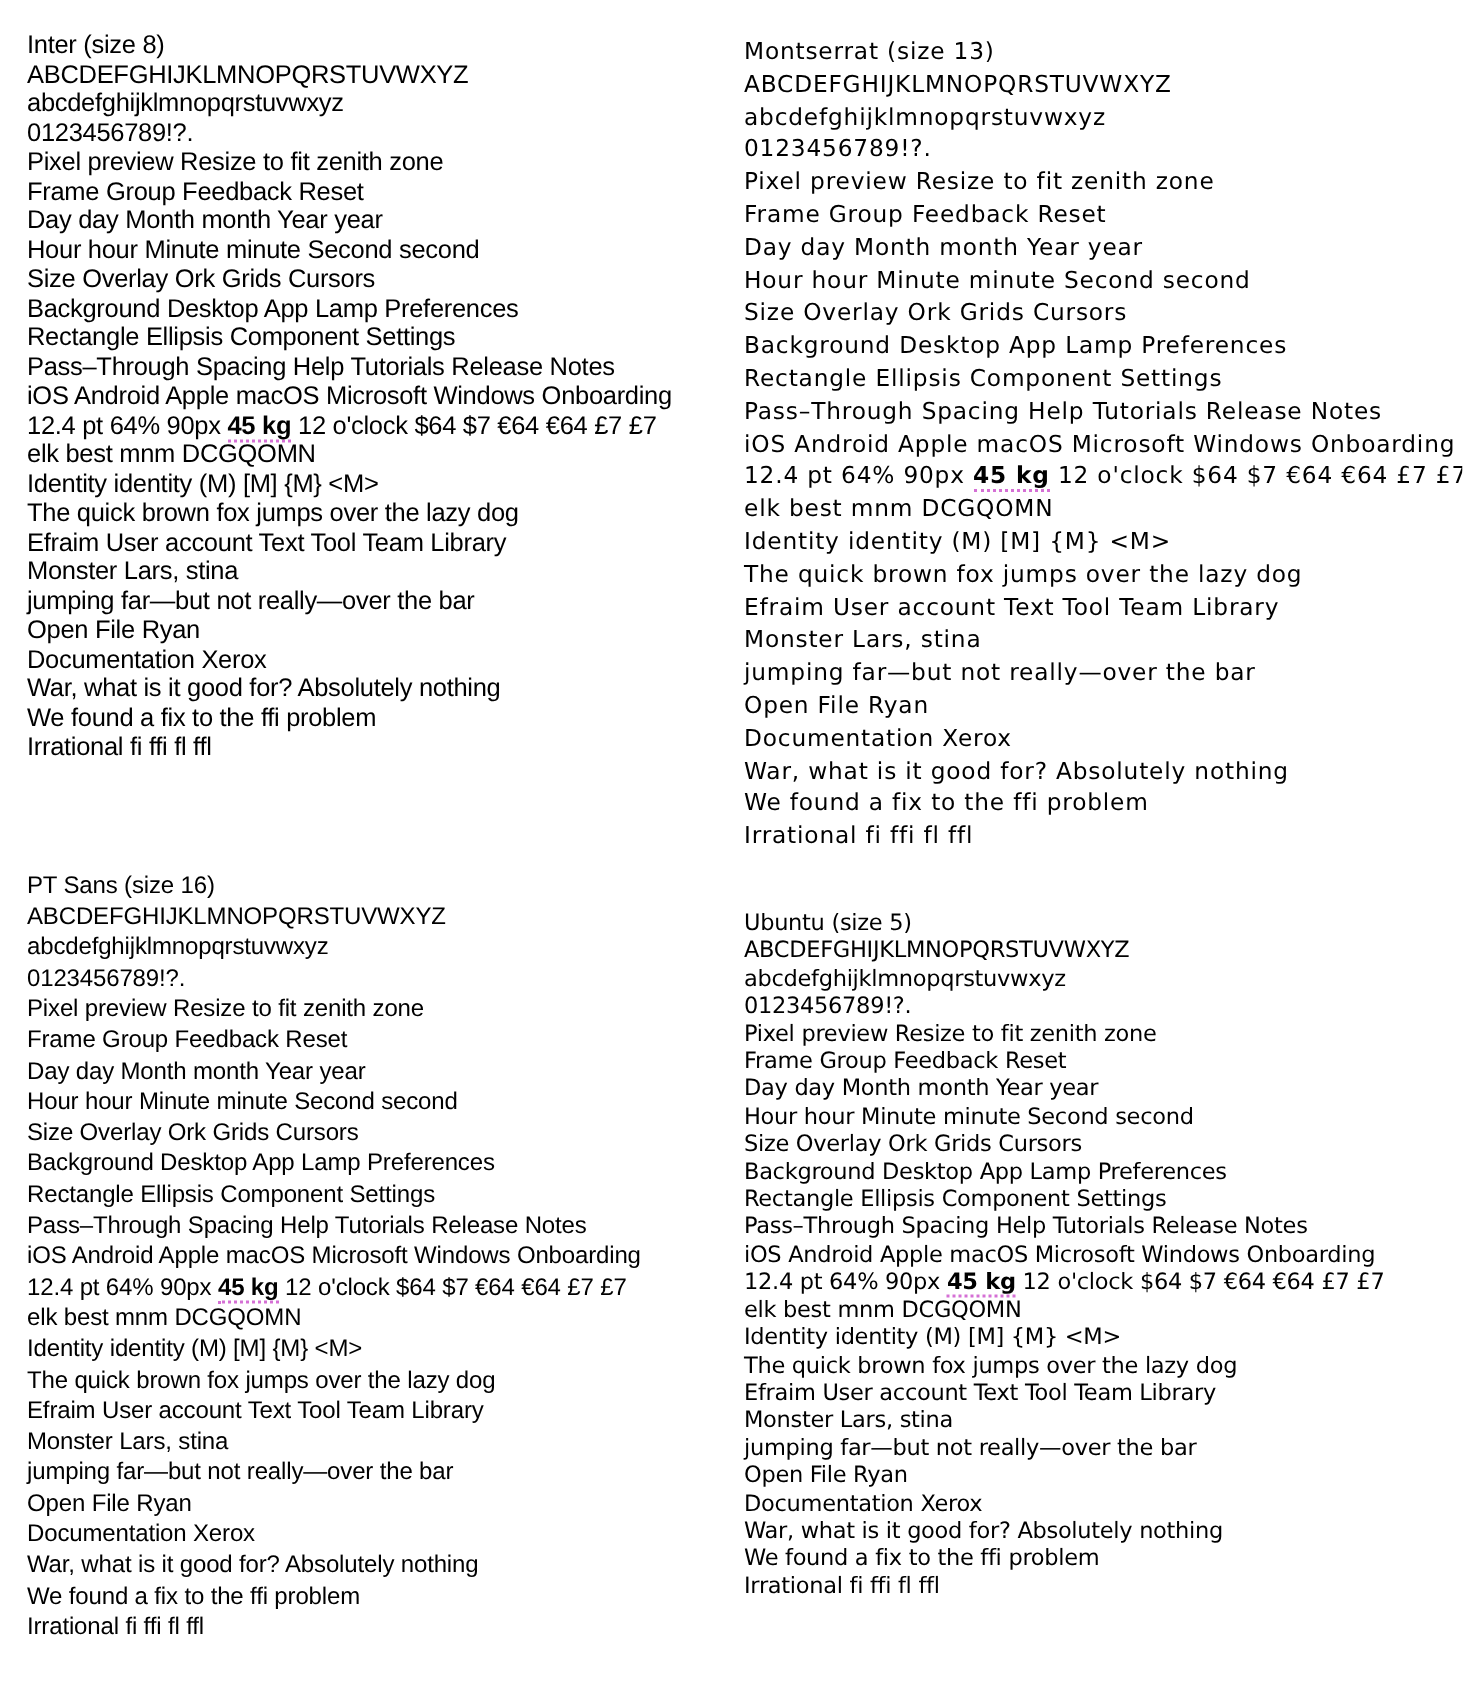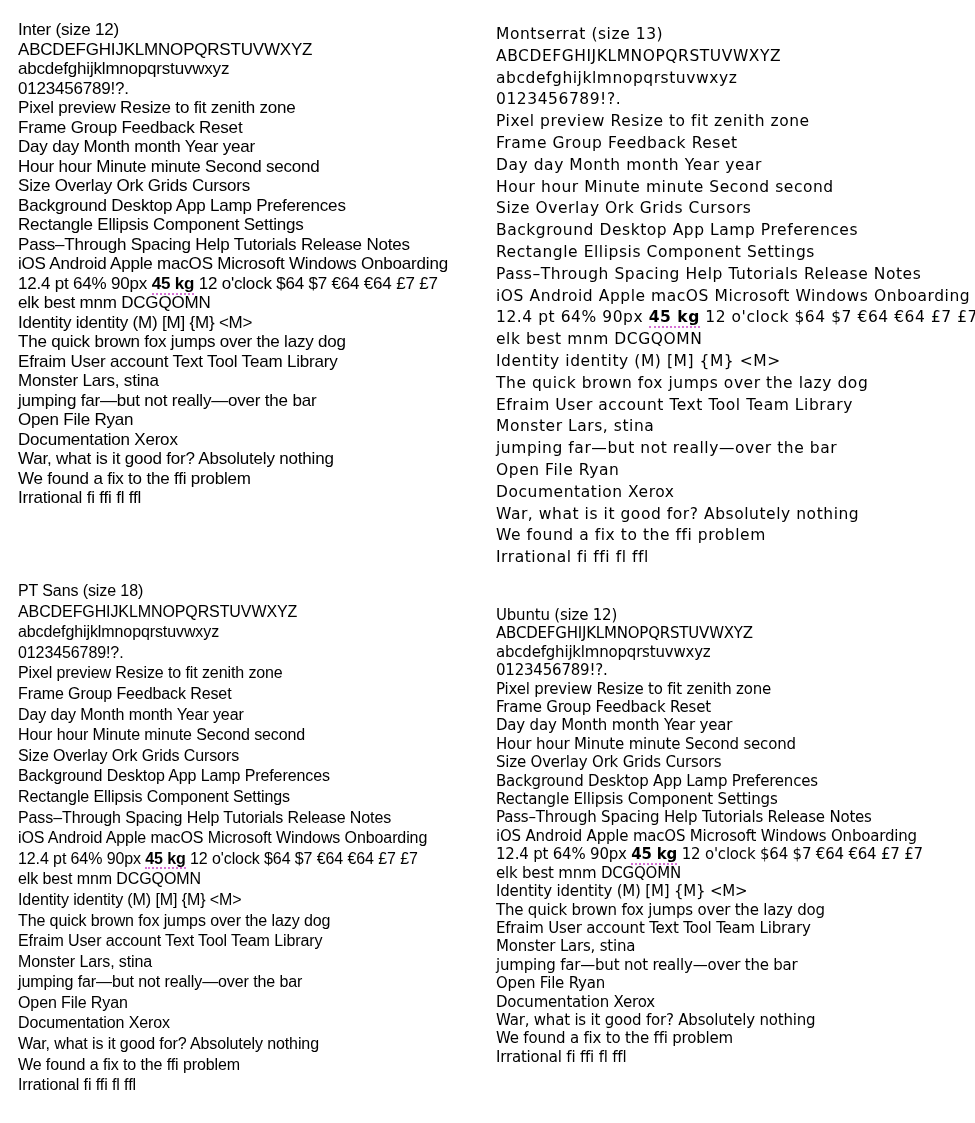--- a/index.html
+++ b/index.html
@@ -63,21 +63,21 @@
     border-bottom: 2px dotted #d570d5;
     font-weight: bold;
   }
 </style>
 </head>
 <body>
 
 <div class="canvas">
 
   <section class="specimen block-inter">
-    <div class="line title">Inter (size 12)</div>
+    <div class="line title">Inter (size 8)</div>
     <div>
         <div class="line">ABCDEFGHIJKLMNOPQRSTUVWXYZ</div>
         <div class="line">abcdefghijklmnopqrstuvwxyz</div>
         <div class="line">0123456789!?.</div>
         <div class="line">Pixel preview Resize to fit zenith zone</div>
         <div class="line">Frame Group Feedback Reset</div>
         <div class="line">Day day Month month Year year</div>
         <div class="line">Hour hour Minute minute Second second</div>
         <div class="line">Size Overlay Ork Grids Cursors</div>
         <div class="line">Background Desktop App Lamp Preferences</div>
@@ -123,21 +123,21 @@
         <div class="line">jumping far—but not really—over the bar</div>
         <div class="line">Open File Ryan</div>
         <div class="line">Documentation Xerox</div>
         <div class="line">War, what is it good for? Absolutely nothing</div>
         <div class="line">We found a fix to the ffi problem</div>
         <div class="line">Irrational fi ffi fl ffl</div>
       </div>
   </section>
 
   <section class="specimen block-pt-sans">
-    <div class="line title">PT Sans (size 18)</div>
+    <div class="line title">PT Sans (size 16)</div>
     <div>
         <div class="line">ABCDEFGHIJKLMNOPQRSTUVWXYZ</div>
         <div class="line">abcdefghijklmnopqrstuvwxyz</div>
         <div class="line">0123456789!?.</div>
         <div class="line">Pixel preview Resize to fit zenith zone</div>
         <div class="line">Frame Group Feedback Reset</div>
         <div class="line">Day day Month month Year year</div>
         <div class="line">Hour hour Minute minute Second second</div>
         <div class="line">Size Overlay Ork Grids Cursors</div>
         <div class="line">Background Desktop App Lamp Preferences</div>
@@ -153,21 +153,21 @@
         <div class="line">jumping far—but not really—over the bar</div>
         <div class="line">Open File Ryan</div>
         <div class="line">Documentation Xerox</div>
         <div class="line">War, what is it good for? Absolutely nothing</div>
         <div class="line">We found a fix to the ffi problem</div>
         <div class="line">Irrational fi ffi fl ffl</div>
       </div>
   </section>
 
   <section class="specimen block-ubuntu">
-    <div class="line title">Ubuntu (size 12)</div>
+    <div class="line title">Ubuntu (size 5)</div>
     <div>
         <div class="line">ABCDEFGHIJKLMNOPQRSTUVWXYZ</div>
         <div class="line">abcdefghijklmnopqrstuvwxyz</div>
         <div class="line">0123456789!?.</div>
         <div class="line">Pixel preview Resize to fit zenith zone</div>
         <div class="line">Frame Group Feedback Reset</div>
         <div class="line">Day day Month month Year year</div>
         <div class="line">Hour hour Minute minute Second second</div>
         <div class="line">Size Overlay Ork Grids Cursors</div>
         <div class="line">Background Desktop App Lamp Preferences</div>

